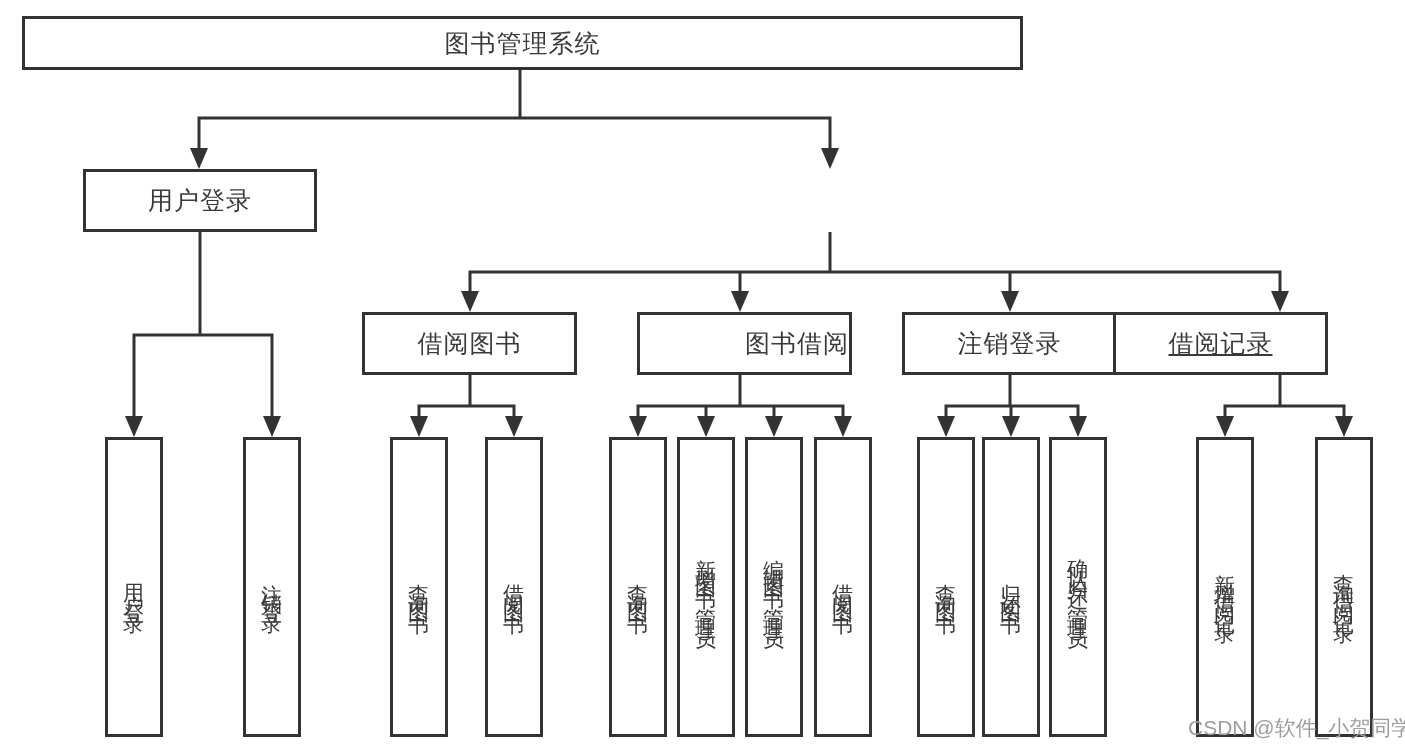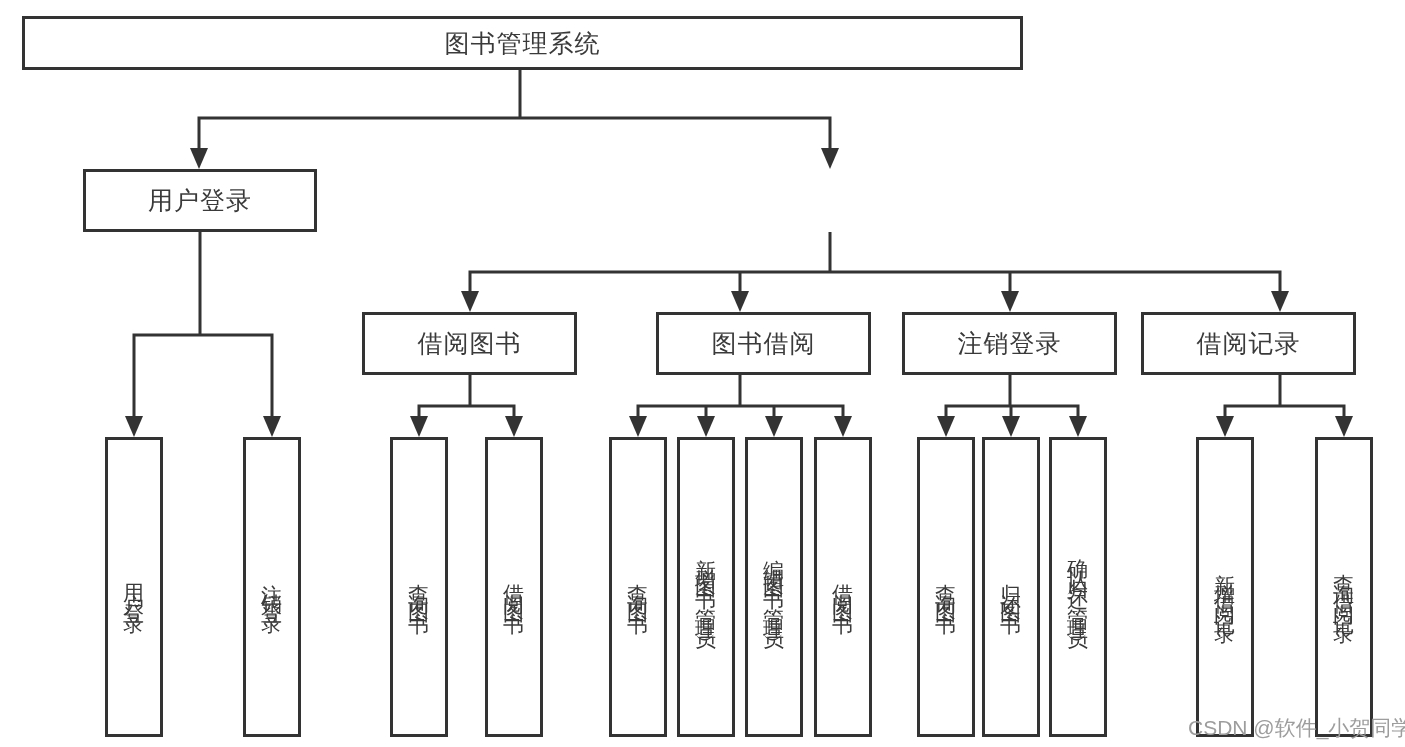--- a/index.html
+++ b/index.html
@@ -45,23 +45,23 @@
     color: var(--text);
     font-size: 25px;
     letter-spacing: 1px;
     white-space: nowrap;
   }
   .root-box   { left: 22px;  top: 16px;  width: 1001px; height: 54px; }
   .l2-a       { left: 83px;  top: 169px; width: 234px;  height: 63px; }
   .l2-b       { left: 712px; top: 169px; width: 235px;  height: 63px; }
   .l3         { top: 312px; width: 215px; height: 63px; }
   .l3-1 { left: 362px; }
-  .l3-2 { left: 656px; }
+  .l3-2 { left: 637px; justify-content: flex-end; }
   .l3-3 { left: 902px; }
-  .l3-4 { left: 1141px; }
+  .l3-4 { left: 1113px; text-decoration: underline; }
 
   .vbox {
     position: absolute;
     top: 437px;
     width: 58px;
     height: 300px;
     box-sizing: border-box;
     border: 3px solid var(--line);
     background: var(--box-background);
     display: flex;

